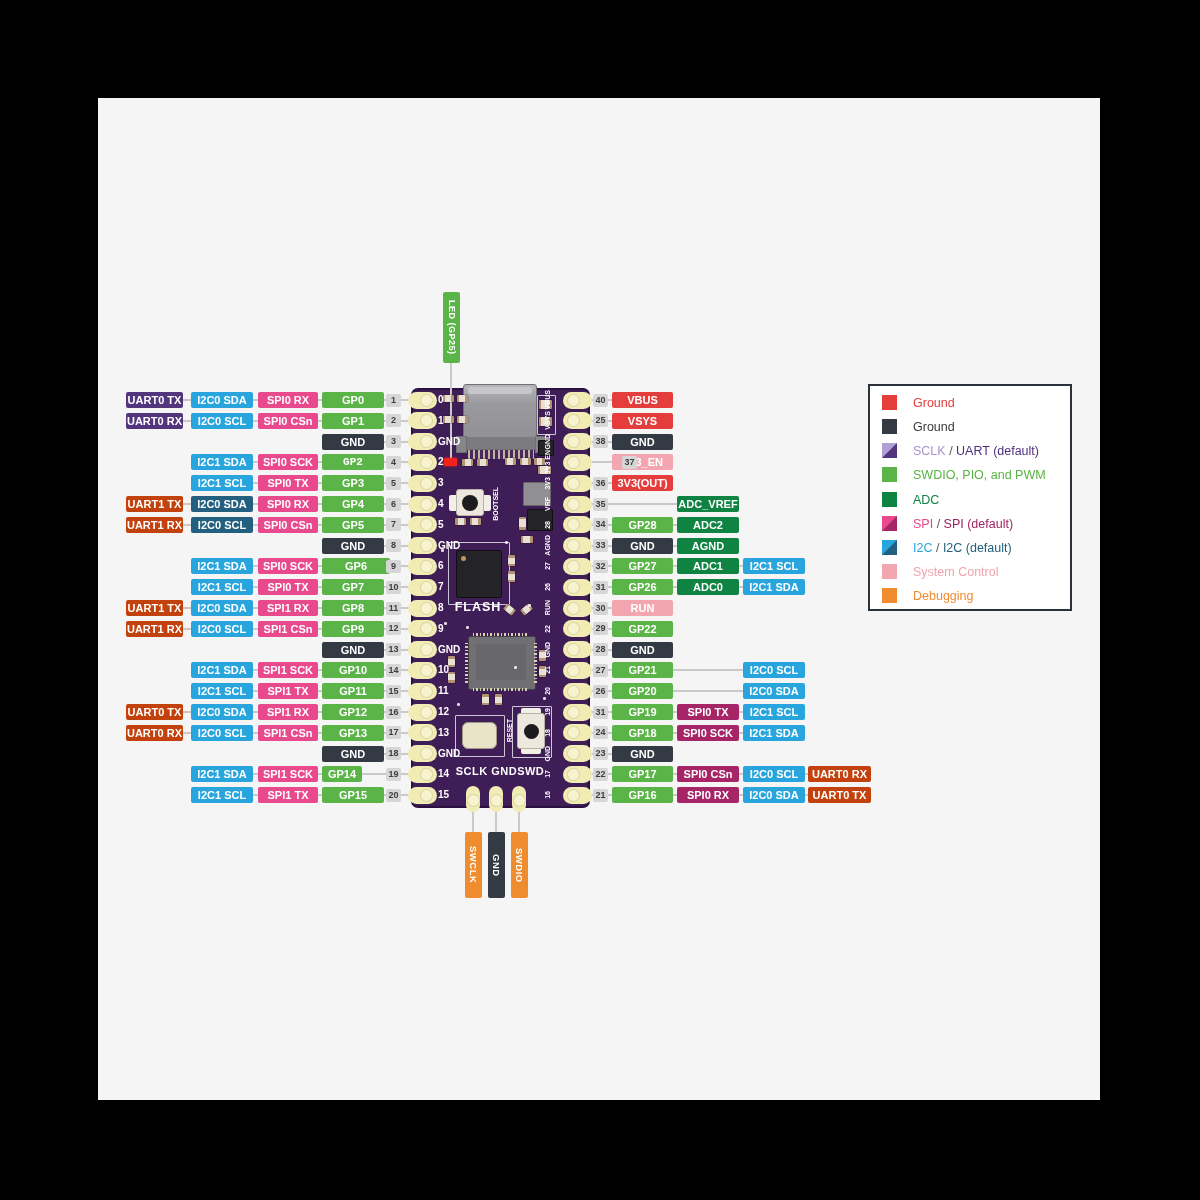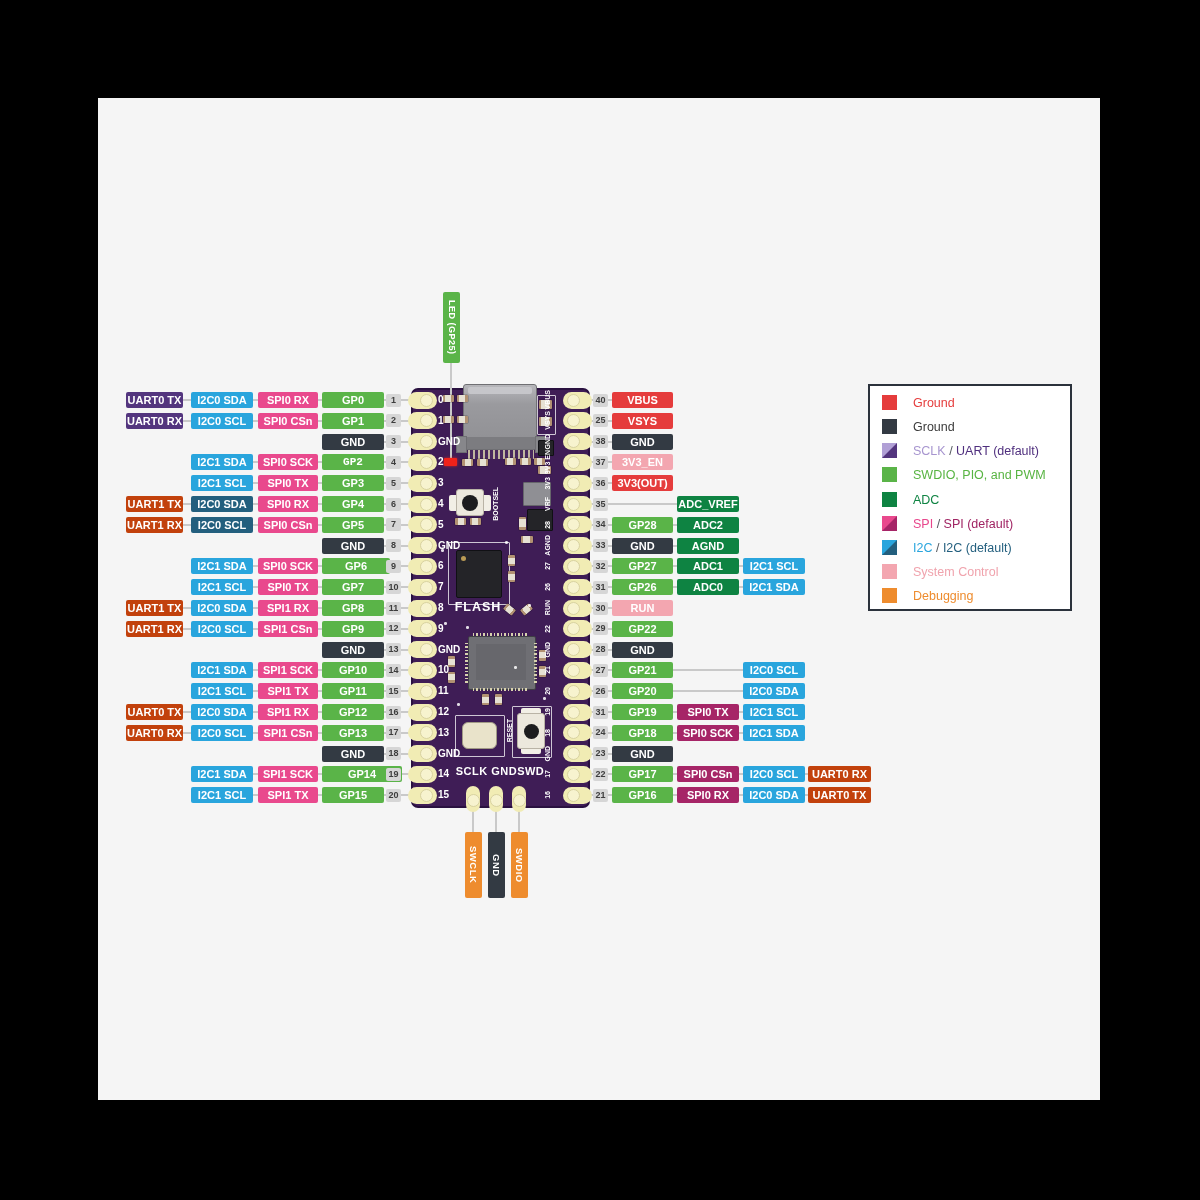--- a/index.html
+++ b/index.html
@@ -195,39 +195,39 @@
       <div class="box c-i2c" style="left: 191px; top: 724.8px; width: 62px;">I2C0 SCL</div>
       <div class="box c-spi" style="left: 258px; top: 724.8px; width: 60px;">SPI1 CSn</div>
       <div class="box c-gpio" style="left: 322px; top: 724.8px; width: 62px;">GP13</div>
       <div class="numbox" style="left: 386px; top: 726.3px;">17</div>
       <div class="cline" style="left: 330px; top: 752.6px; width: 84px;"></div>
       <div class="box c-ground" style="left: 322px; top: 745.6px; width: 62px;">GND</div>
       <div class="numbox" style="left: 386px; top: 747.1px;">18</div>
       <div class="cline" style="left: 199px; top: 773.4px; width: 215px;"></div>
       <div class="box c-i2c" style="left: 191px; top: 766.4px; width: 62px;">I2C1 SDA</div>
       <div class="box c-spi" style="left: 258px; top: 766.4px; width: 60px;">SPI1 SCK</div>
-      <div class="box c-gpio" style="left: 322px; top: 766.4px; width: 80px;">GP14</div>
+      <div class="box c-gpio" style="left: 322px; top: 766.4px; width: 40px;">GP14</div>
       <div class="numbox" style="left: 386px; top: 767.9px;">19</div>
       <div class="cline" style="left: 199px; top: 794.2px; width: 215px;"></div>
       <div class="box c-i2c" style="left: 191px; top: 787.2px; width: 62px;">I2C1 SCL</div>
       <div class="box c-spi" style="left: 258px; top: 787.2px; width: 60px;">SPI1 TX</div>
       <div class="box c-gpio" style="left: 322px; top: 787.2px; width: 62px;">GP15</div>
       <div class="numbox" style="left: 386px; top: 788.7px;">20</div>
       <div class="cline" style="left: 585px; top: 399px; width: 80px;"></div>
       <div class="box c-power" style="left: 612px; top: 392px; width: 61px;">VBUS</div>
       <div class="numbox" style="left: 593px; top: 393.5px;">40</div>
       <div class="cline" style="left: 585px; top: 419.8px; width: 80px;"></div>
       <div class="box c-power" style="left: 612px; top: 412.8px; width: 61px;">VSYS</div>
       <div class="numbox" style="left: 593px; top: 414.3px;">25</div>
       <div class="cline" style="left: 585px; top: 440.6px; width: 80px;"></div>
       <div class="box c-ground" style="left: 612px; top: 433.6px; width: 61px;">GND</div>
       <div class="numbox" style="left: 593px; top: 435.1px;">38</div>
       <div class="cline" style="left: 585px; top: 461.4px; width: 80px;"></div>
       <div class="box c-sys" style="left: 612px; top: 454.4px; width: 61px;">3V3_EN</div>
-      <div class="numbox" style="left: 593px; top: 455.9px;">37</div>
+      <div class="numbox" style="left: 622px; top: 455.9px;">37</div>
       <div class="cline" style="left: 585px; top: 482.2px; width: 80px;"></div>
       <div class="box c-power" style="left: 612px; top: 475.2px; width: 61px;">3V3(OUT)</div>
       <div class="numbox" style="left: 593px; top: 476.7px;">36</div>
       <div class="cline" style="left: 585px; top: 503px; width: 146px;"></div>
       <div class="box c-adc" style="left: 677px; top: 496px; width: 62px;">ADC_VREF</div>
       <div class="numbox" style="left: 593px; top: 497.5px;">35</div>
       <div class="cline" style="left: 585px; top: 523.8px; width: 146px;"></div>
       <div class="box c-gpio" style="left: 612px; top: 516.8px; width: 61px;">GP28</div>
       <div class="box c-adc" style="left: 677px; top: 516.8px; width: 62px;">ADC2</div>
       <div class="numbox" style="left: 593px; top: 518.3px;">34</div>

